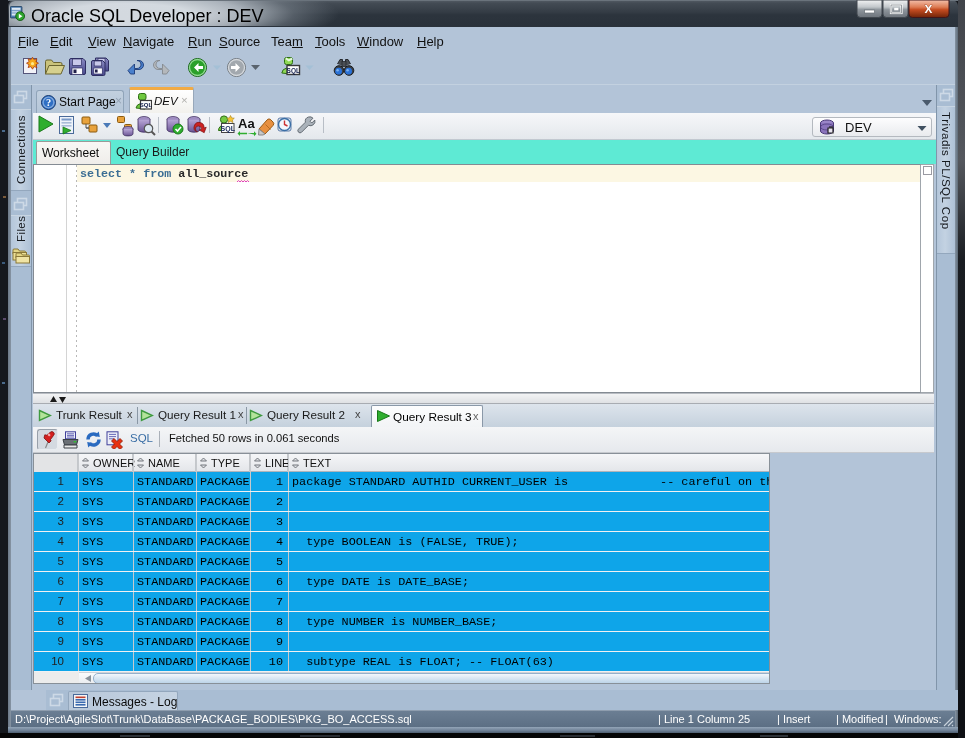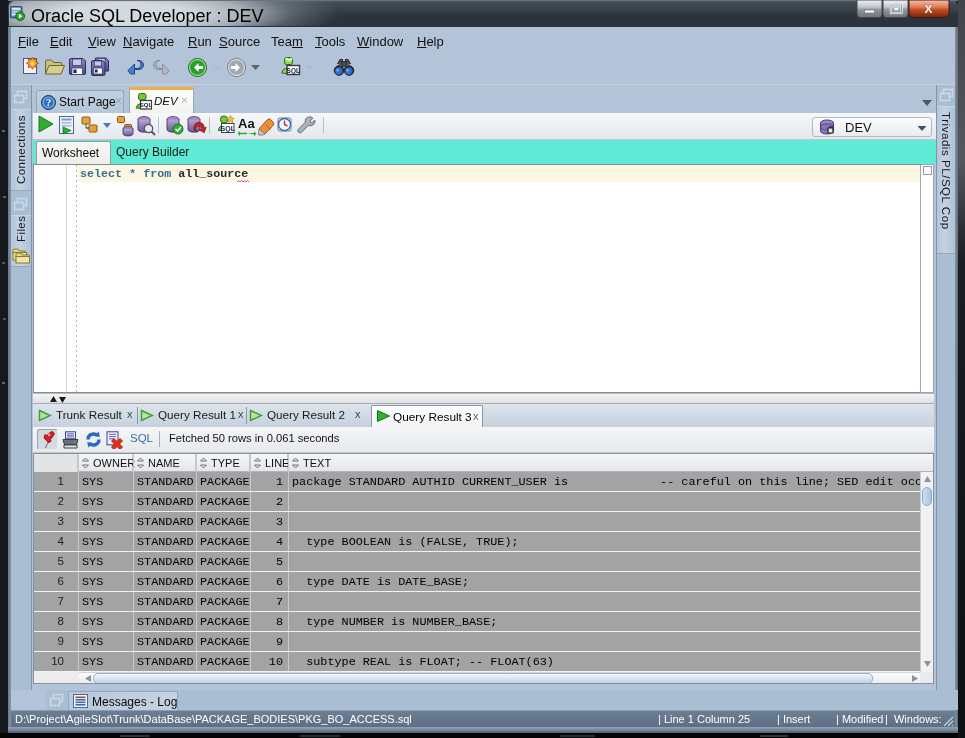--- a/index.html
+++ b/index.html
@@ -383,21 +383,21 @@
       <svg class="abs" style="left:73px; top:4px;" width="19" height="18" viewBox="0 0 19 18">
         <rect x="1" y="0.8" width="11" height="13" fill="#eceef8" stroke="#41409a"></rect>
         <path d="M3 3.4 h7 M3 5.6 h7 M3 7.8 h5" stroke="#6a6ab8" stroke-width="1"></path>
         <path d="M8 7.5 l3 3 3 -3 2.5 2.5 -3 3 3 3 -2.5 2.5 -3 -3 -3 3 -2.5 -2.5 3 -3 -3 -3 Z" fill="#e83010" stroke="#8a1800" stroke-width="0.8"></path>
       </svg>
       <span class="abs" style="left:97px; top:5px; font-size:11.5px; color:#3a6ea5;">SQL</span>
       <div class="abs" style="left:126px; top:4px; width:1px; height:16px; background:#aab0b8;"></div>
       <span class="abs" style="left:136px; top:5px; font-size:11.2px; color:#111;">Fetched 50 rows in 0.061 seconds</span>
     </div>
 
-    <div class="abs" id="grid" style="left:0px; top:368px; width:901px; height:231px; border:1px solid #889098; background:#a3a3a3; overflow:hidden;">
+    <div class="abs" id="grid" style="left:0px; top:368px; width:737px; height:231px; border:1px solid #889098; background:#0ea5e9; overflow:hidden;">
 
       <div class="abs" id="ghead" style="left:0; top:0; width:899px; height:18px; background:linear-gradient(#f5f6f8,#e4e6ea); border-bottom:1px solid #b0b4ba; font-size:11px; color:#111;">
         <div class="ghc" style="left:0; width:44px; background:#e3e4e6;"></div>
         <div class="ghc" style="left:44px; width:55px;">
             <svg class="ghl" style="left:3px;" width="9" height="12" viewBox="0 0 9 12">
               <path d="M4.5 1 L7.5 4 H1.5 Z" fill="#e0e2e6" stroke="#686c72" stroke-width="0.9"></path>
               <path d="M4.5 11 L7.5 8 H1.5 Z" fill="#e0e2e6" stroke="#686c72" stroke-width="0.9"></path>
             </svg>
             <span class="ghl" style="left:15px;">OWNER</span>
           </div>

